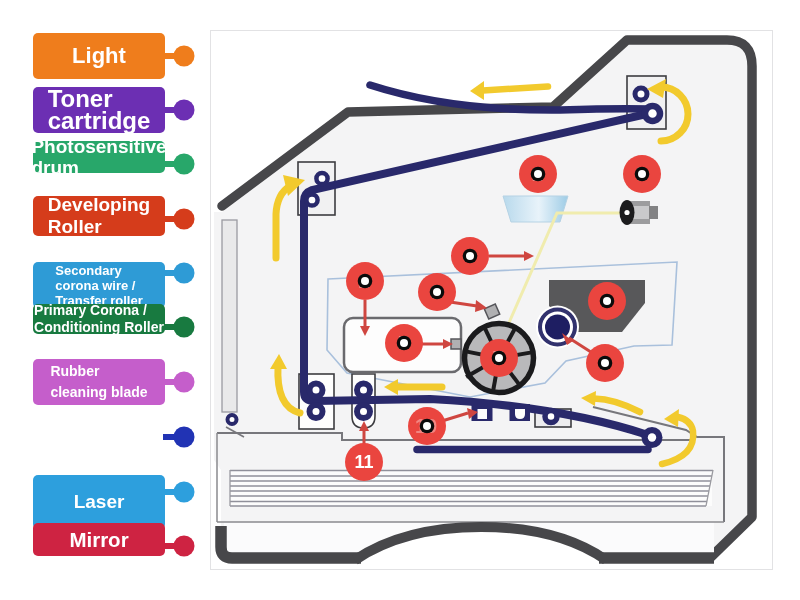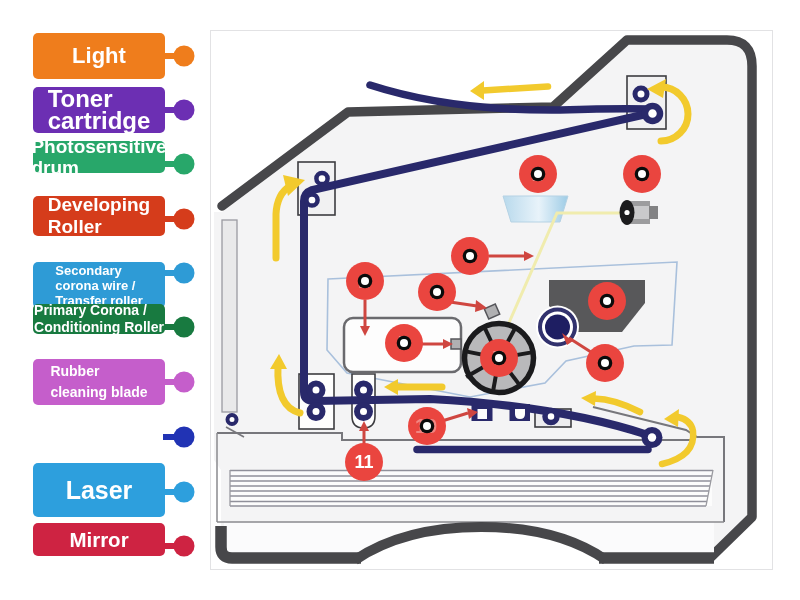--- a/index.html
+++ b/index.html
@@ -243,15 +243,15 @@
   </g>
 </svg>
 
 <div class="lbl" style="top:33px;height:46px;background:#ef7d1c;font-size:22px;">Light</div>
 <div class="lbl" style="top:87px;height:46px;background:#6c2fb3;font-size:24px;line-height:22px;">Toner<br>cartridge</div>
 <div class="lbl" style="top:141px;height:32px;background:#28a76a;font-size:19px;line-height:21px;">Photosensitive<br>drum</div>
 <div class="lbl" style="top:196px;height:40px;background:#d53c1b;font-size:19px;line-height:22px;">Developing<br>Roller</div>
 <div class="lbl" style="top:262px;height:46px;background:#2e9bd6;font-size:13px;line-height:15px;">Secondary<br>corona wire /<br>Transfer roller</div>
 <div class="lbl" style="top:304px;height:30px;background:#187a40;font-size:14px;line-height:17px;">Primary Corona /<br>Conditioning Roller</div>
 <div class="lbl" style="top:359px;height:46px;background:#c55ecb;font-size:14px;line-height:21px;">Rubber<br>cleaning blade</div>
-<div class="lbl" style="top:463px;height:54px;background:#2d9fdd;font-size:25px;">Laser</div>
+<div class="lbl" style="top:475px;height:54px;background:#2d9fdd;font-size:19px;">Laser</div>
 <div class="lbl" style="top:523px;height:33px;background:#ce2342;font-size:20.5px;">Mirror</div>
 </div>
 
 </body></html>

